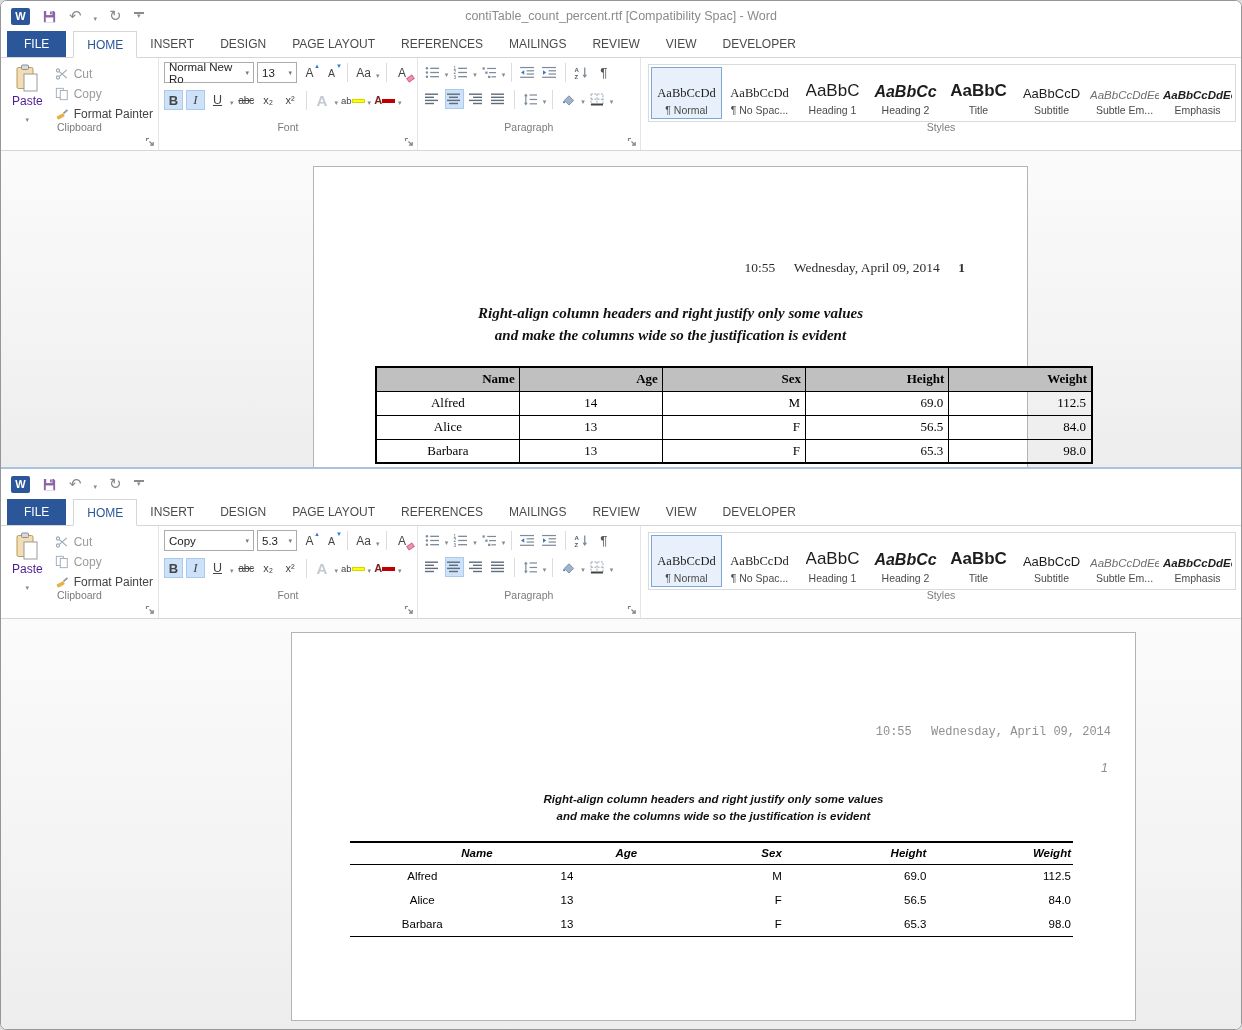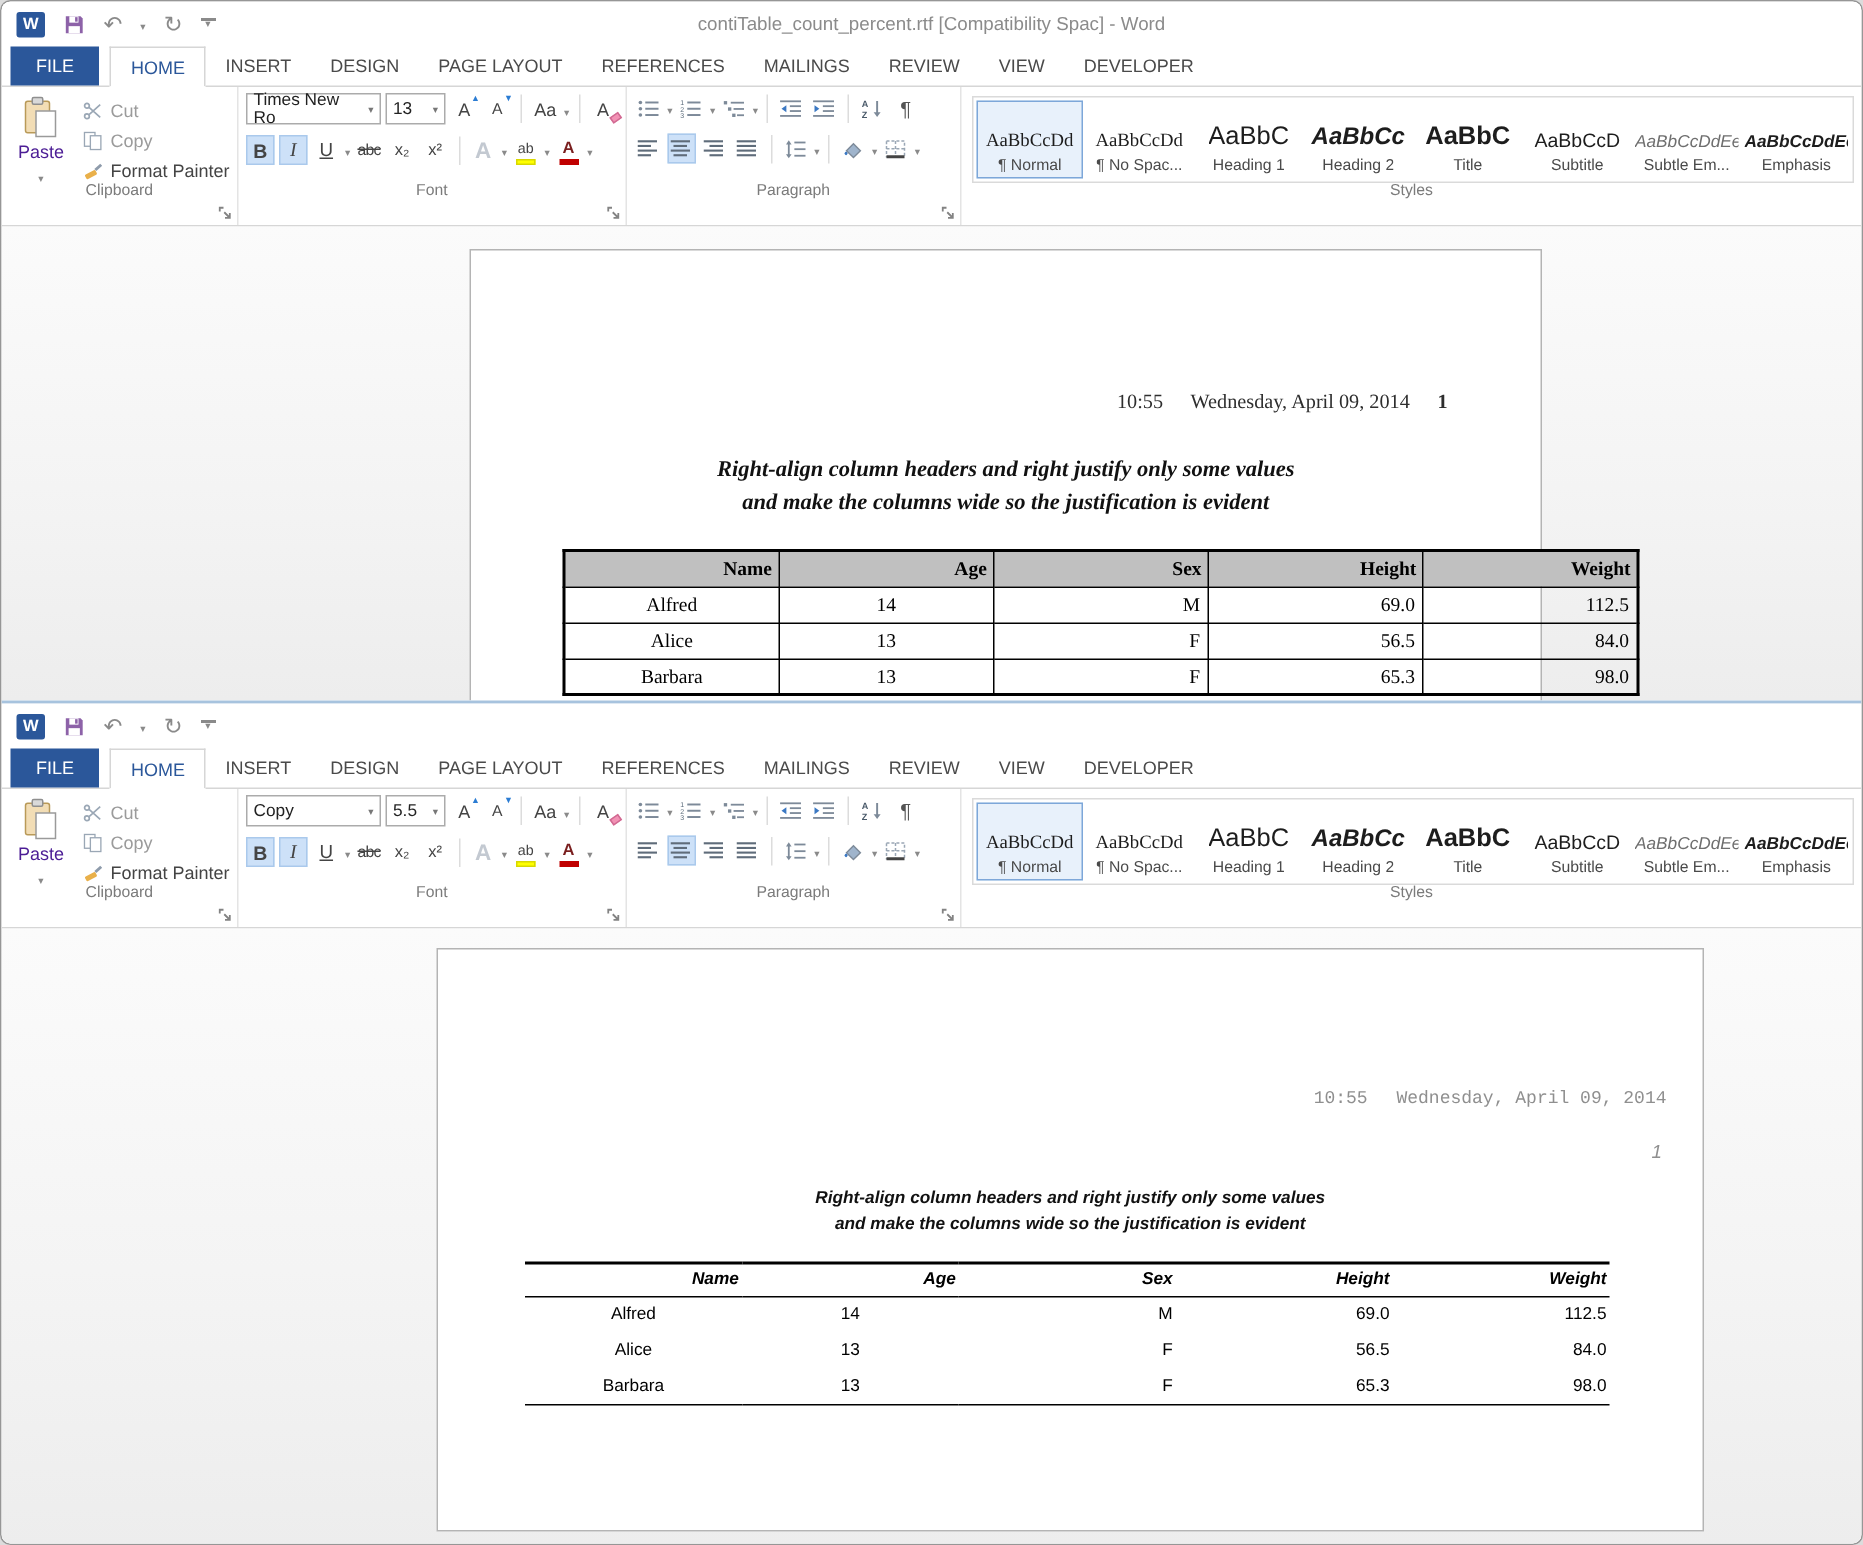--- a/index.html
+++ b/index.html
@@ -53,21 +53,21 @@
   .tbtn { height:20px; min-width:19px; display:flex; align-items:center; justify-content:center; color:#444; font-size:12px; position:relative; }
   .tbtn.sel { background:#cde1f8; border:1px solid #aac9ec; }
   .b-bold { font-weight:bold; font-size:13px; }
   .b-ital { font-style:italic; font-family:"Liberation Serif",serif; font-size:13px; }
   .b-und { text-decoration:underline; font-size:12.5px; }
   .b-strike { text-decoration:line-through; font-size:10.5px; letter-spacing:-0.5px; }
   .b-grow::after, .b-shrink::after { position:absolute; top:0; right:-1px; font-size:6px; color:#2b7cd3; }
   .b-grow::after { content:"▲"; }
   .b-shrink::after { content:"▼"; }
   .b-effects { color:#c3c9d1; font-size:15px; font-weight:bold; }
-  .stackbtn { display:flex; flex-direction:column; align-items:center; justify-content:flex-end; height:20px; }
+  .stackbtn { display:flex; flex-direction:row; align-items:center; justify-content:flex-end; height:20px; }
   .stackbtn .bar { width:13px; height:4px; margin-top:1px; }
   .bar-y { background:#ffff00; border:1px solid #d8d800; }
   .bar-r { background:#c00000; }
   .eraser { position:absolute; right:-2px; bottom:2px; width:7px; height:5px; background:#f291b4; border:1px solid #d06a92; transform:rotate(-35deg); }
   .vsep { width:1px; height:19px; background:#dcdcdc; margin:0 3px; }
 
   
   .grp-para { width:226px; }
   .prow { display:flex; align-items:center; gap:3px; }
   .prow + .prow { margin-top:7px; }
@@ -206,21 +206,21 @@
         <svg width="10" height="10" viewBox="0 0 10 10">
                 <path d="M1.5 4 V1.5 H4" fill="none" stroke="#838383" stroke-width="1.2"></path>
                 <path d="M4.5 4.5 L8 8 M8.2 5 V8.2 H5" fill="none" stroke="#838383" stroke-width="1.2"></path>
               </svg>
       </span>
     </div>
 
     <div class="rgroup grp-font">
       <div class="frow">
         <div class="combo cb-name">
-                <span>Times New Ro</span>
+                <span>Normal New Ro</span>
               </div>
         <div class="combo cb-size">
                 <span>13</span>
               </div>
         <div class="tbtn b-grow">A</div>
         <div class="tbtn b-shrink" style="font-size:10.5px">A</div>
         <div class="vsep"></div>
         <div class="tbtn">Aa</div>
         <span class="ddm"></span>
         <div class="vsep"></div>
@@ -599,21 +599,21 @@
               </svg>
       </span>
     </div>
 
     <div class="rgroup grp-font">
       <div class="frow">
         <div class="combo cb-name">
                 <span>Copy</span>
               </div>
         <div class="combo cb-size">
-                <span>5.5</span>
+                <span>5.3</span>
               </div>
         <div class="tbtn b-grow">A</div>
         <div class="tbtn b-shrink" style="font-size:10.5px">A</div>
         <div class="vsep"></div>
         <div class="tbtn">Aa</div>
         <span class="ddm"></span>
         <div class="vsep"></div>
         <div class="tbtn">
           <span>A</span>
                 <span class="eraser"></span>

